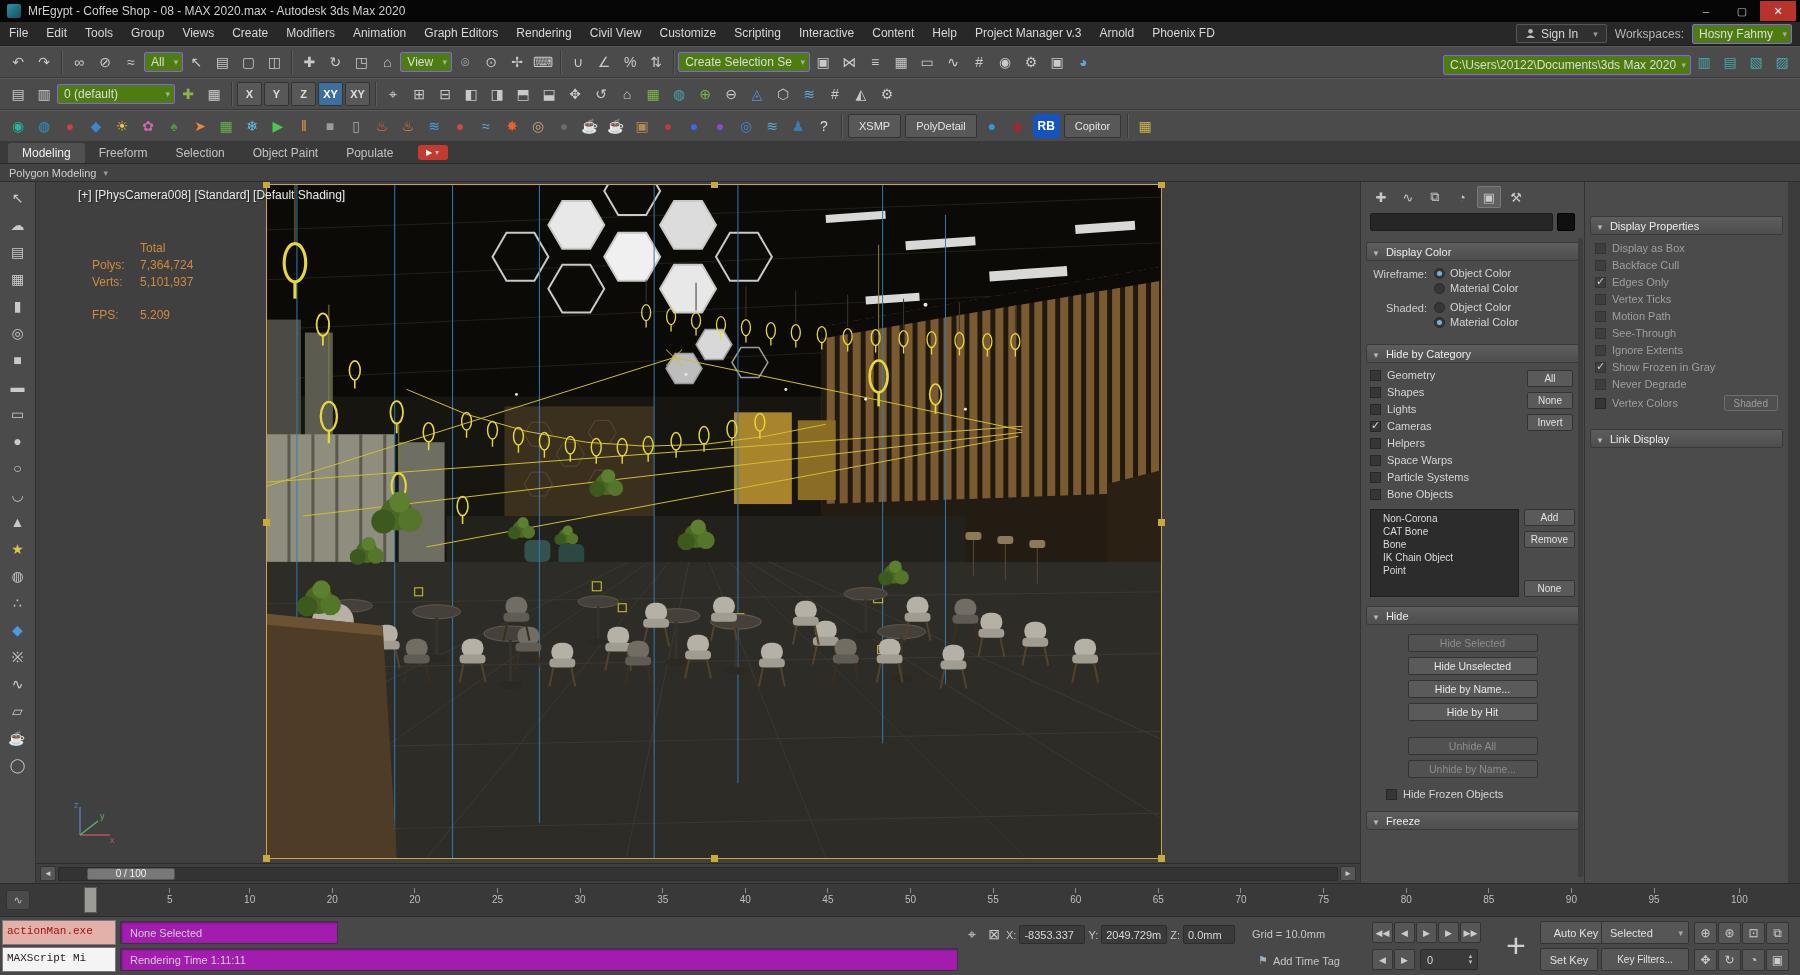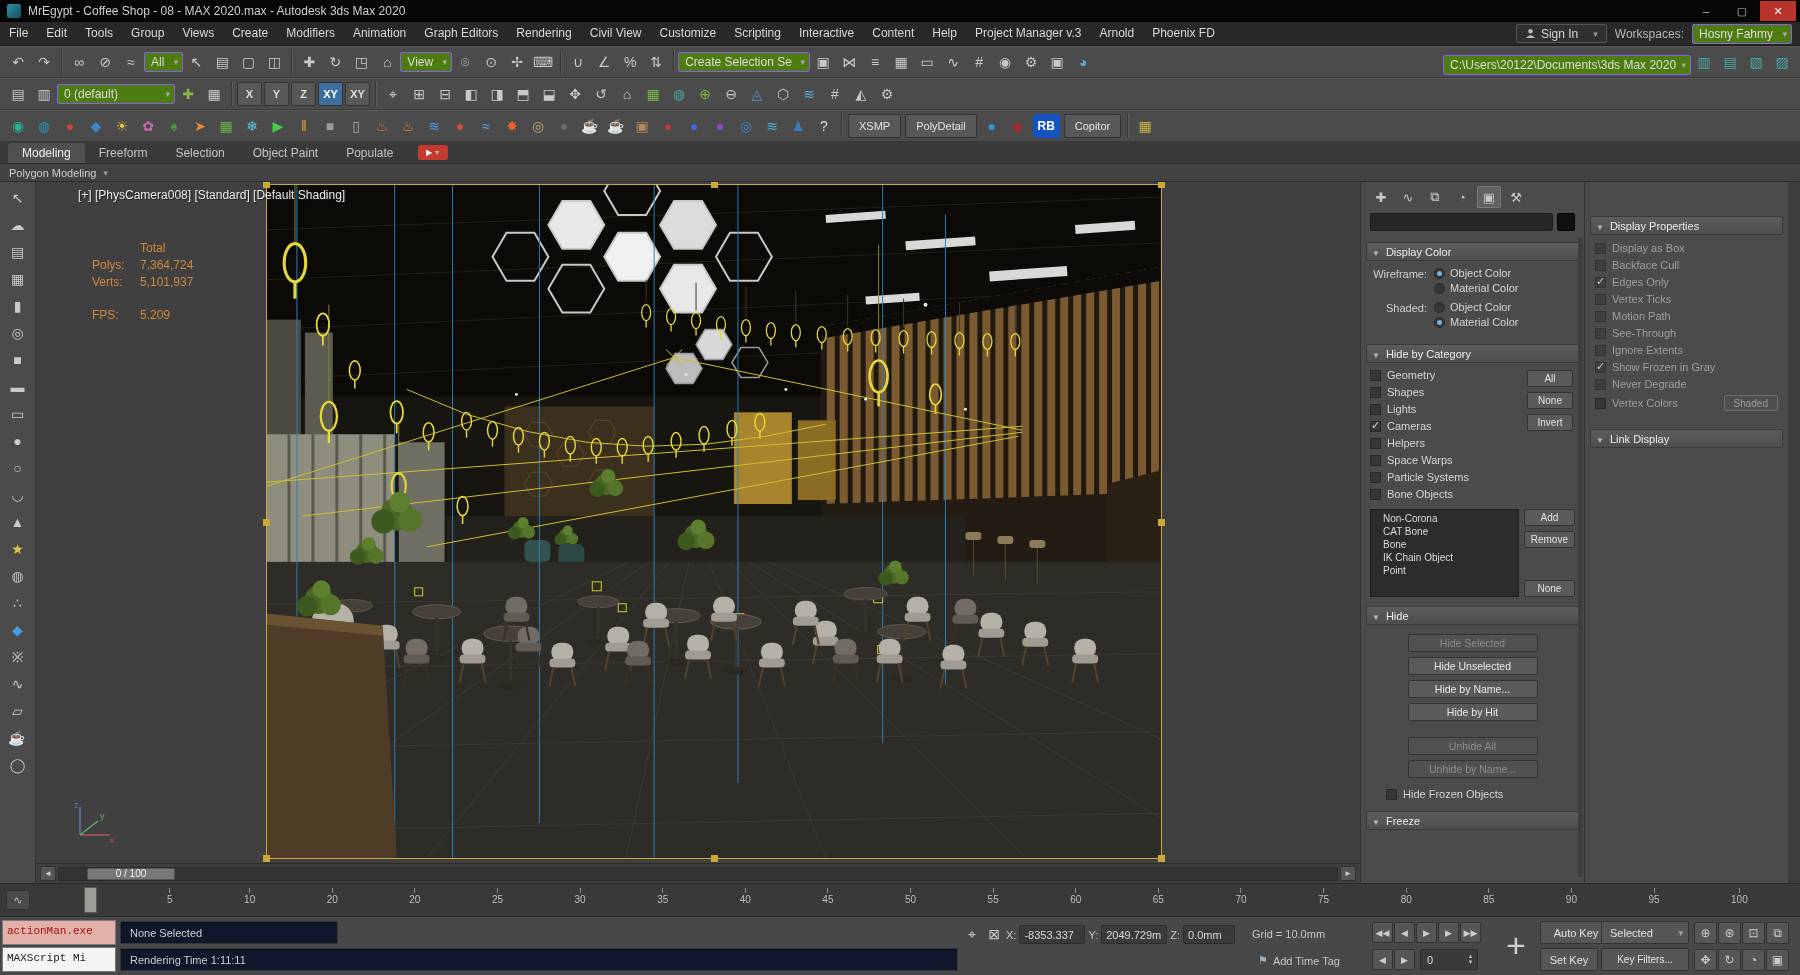--- a/index.html
+++ b/index.html
@@ -135,21 +135,21 @@
 .tb-mini::after{content:"∿"}
 .tb-ruler{position:absolute;left:90px;right:52px;top:4px;display:flex;justify-content:space-between}
 .tick{display:flex;flex-direction:column;align-items:center;color:#bfbfbf;font-size:10px}
 .tkm{width:1px;height:5px;background:#8c8c8c;margin-bottom:1px}
 .tb-marker{position:absolute;left:84px;top:3px;width:13px;height:26px;background:#9c9c96;border:1px solid #5a5a5a}
 
 
 .statusbar{position:absolute;top:916px;left:0;right:0;height:59px;background:#484848;border-top:1px solid #2b2b2b}
 .lst1{position:absolute;left:2px;top:3px;width:114px;height:25px;background:#e3b0aa;color:#a01313;font-family:"Liberation Mono",monospace;font-size:11px;padding:4px;white-space:nowrap;overflow:hidden;border:1px solid #7a7a7a}
 .lst2{position:absolute;left:2px;top:30px;width:114px;height:25px;background:#f4f4f4;color:#222;font-family:"Liberation Mono",monospace;font-size:11px;padding:4px;white-space:nowrap;overflow:hidden;border:1px solid #7a7a7a}
-.sb-field{position:absolute;background:#0f172a;border:1px solid #373737;box-shadow:inset 1px 1px 2px rgba(0,0,0,.35);color:#cfcfcf;display:flex;align-items:center;padding:0 9px;border-radius:1px}
+.sb-field{position:absolute;background:#a21caf;border:1px solid #373737;box-shadow:inset 1px 1px 2px rgba(0,0,0,.35);color:#cfcfcf;display:flex;align-items:center;padding:0 9px;border-radius:1px}
 .selstat{left:120px;top:4px;width:218px;height:23px}
 .prompt{left:120px;top:31px;width:838px;height:23px}
 .sb-modes{position:absolute;left:962px;top:7px;display:flex;gap:2px}
 .sb-modes .tbi{width:20px;height:20px}
 .sb-coords{position:absolute;left:1006px;top:8px;display:flex;align-items:center;gap:3px;color:#c6c6c6}
 .cf{width:66px;height:19px;background:#3a3a3a;border:1px solid #2d2d2d;color:#d8d8d8;display:flex;align-items:center;padding:0 4px;font-size:11px;border-radius:2px;white-space:nowrap;overflow:hidden}
 .cf.z{width:52px}
 .sb-grid{position:absolute;left:1252px;top:11px;color:#c6c6c6}
 .sb-timetag{position:absolute;left:1258px;top:37px;display:flex;align-items:center;gap:5px;color:#c6c6c6}
 .ttg::before{content:"⚑";color:#9ab4c4;font-size:11px}

